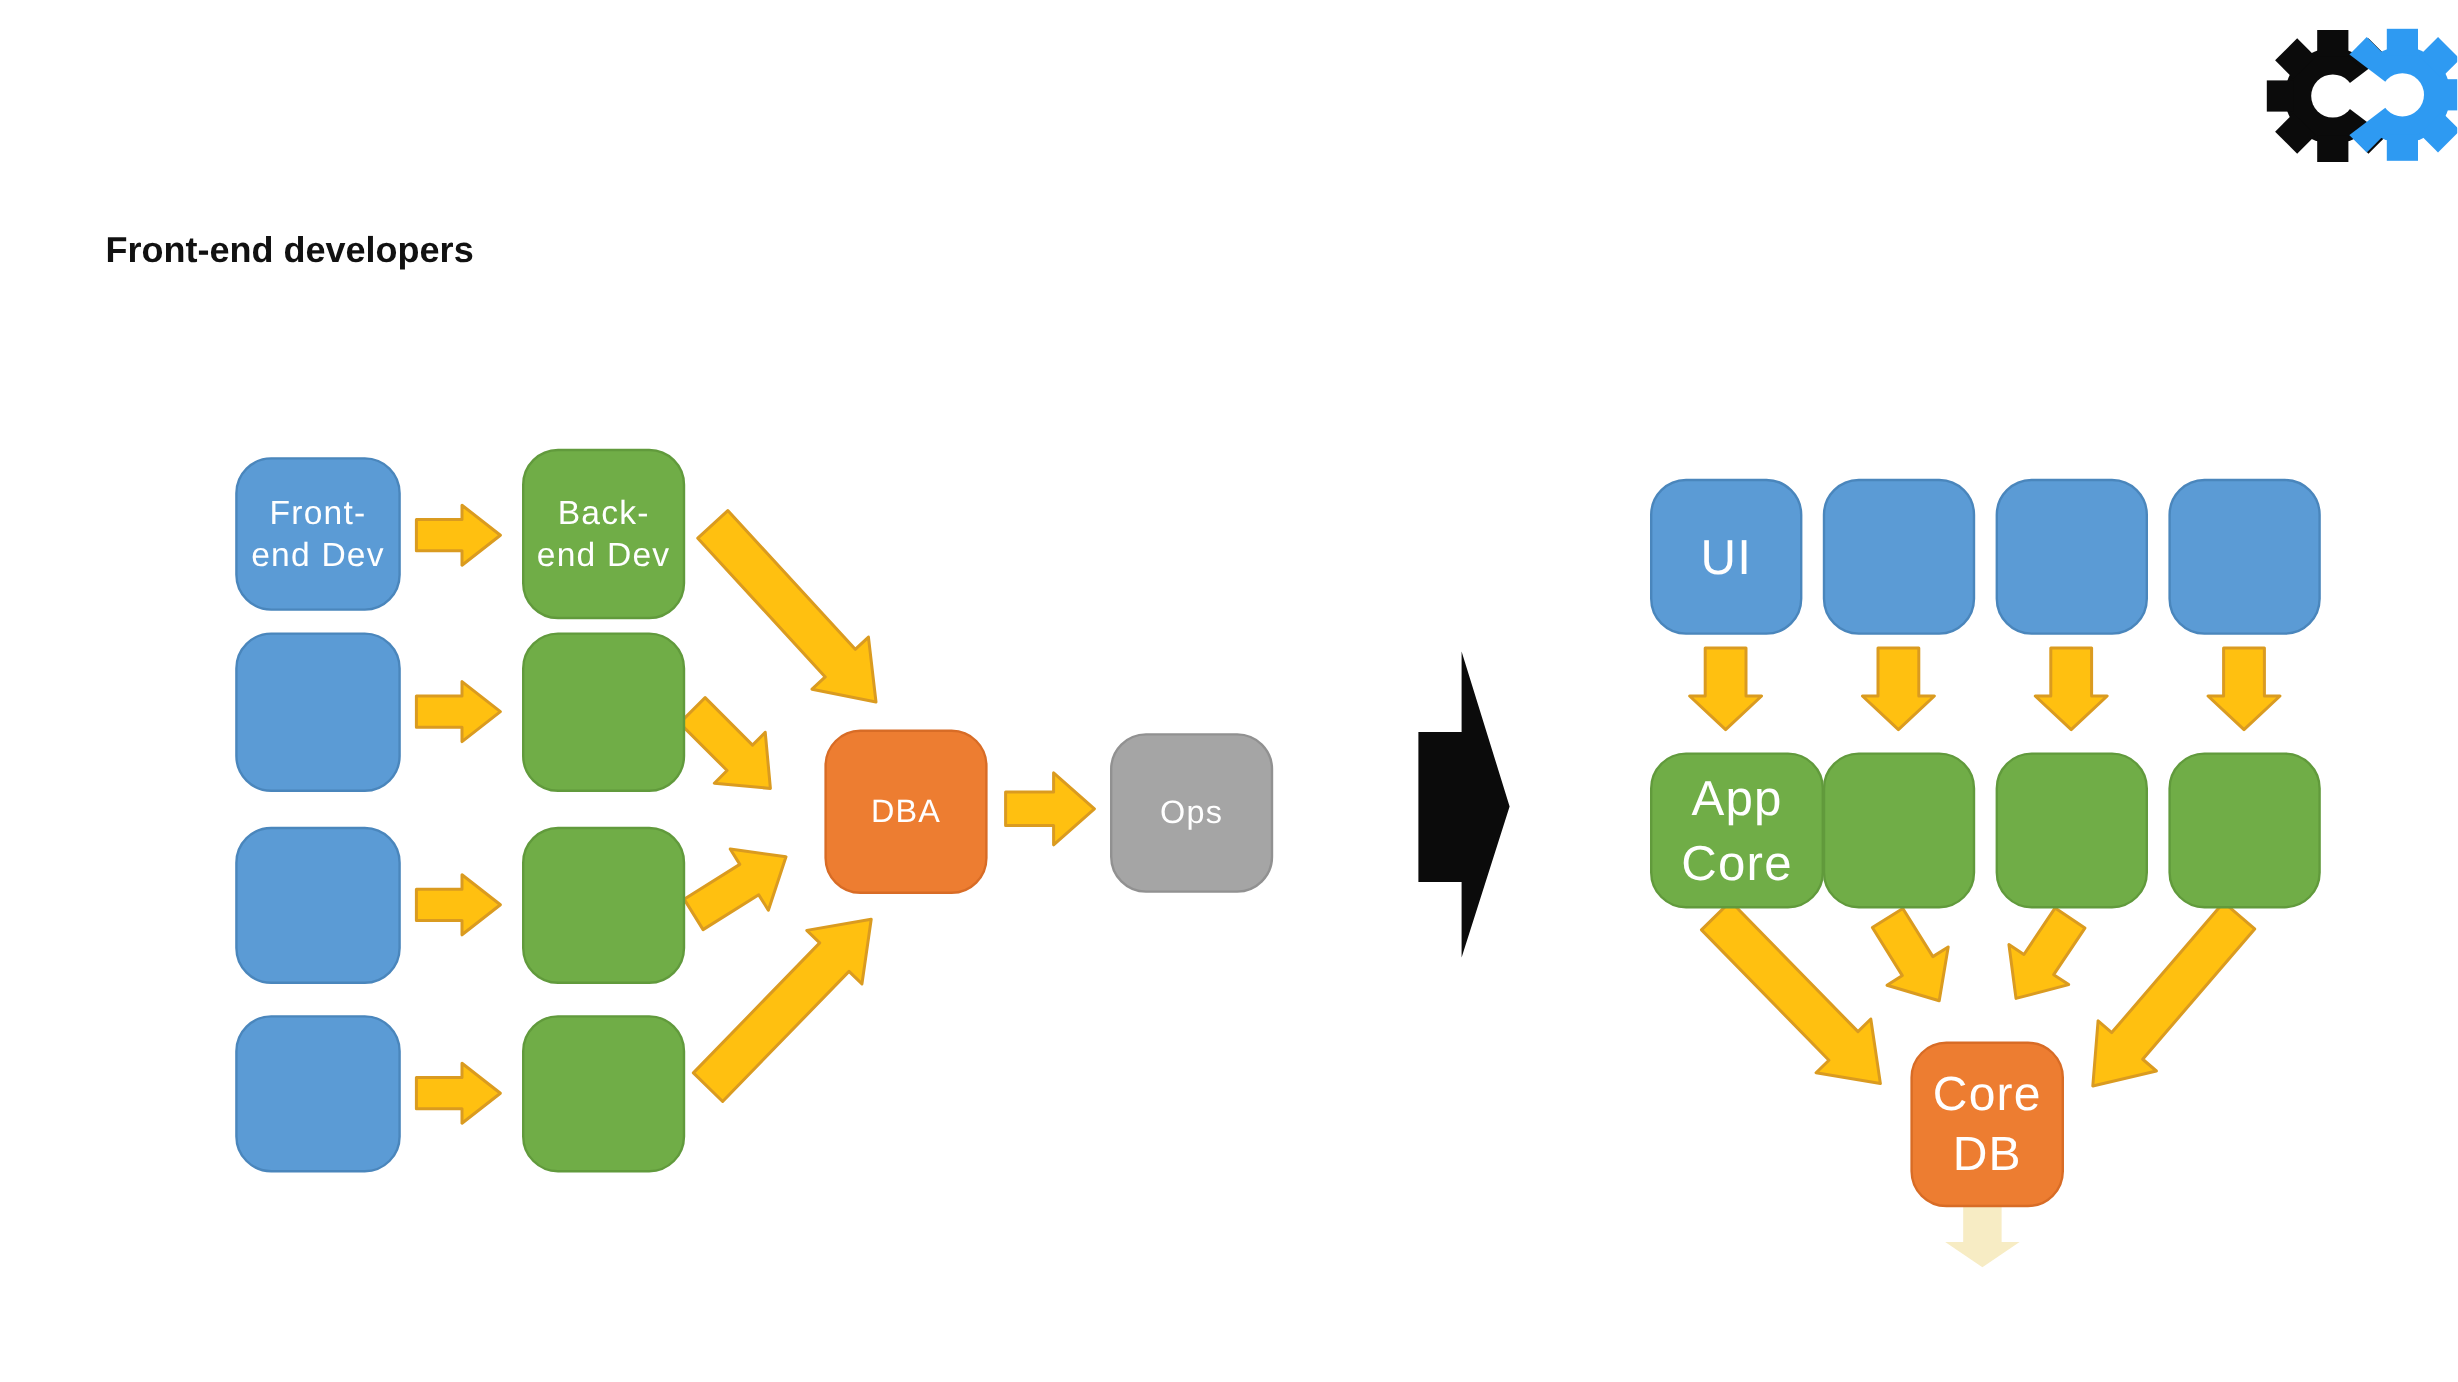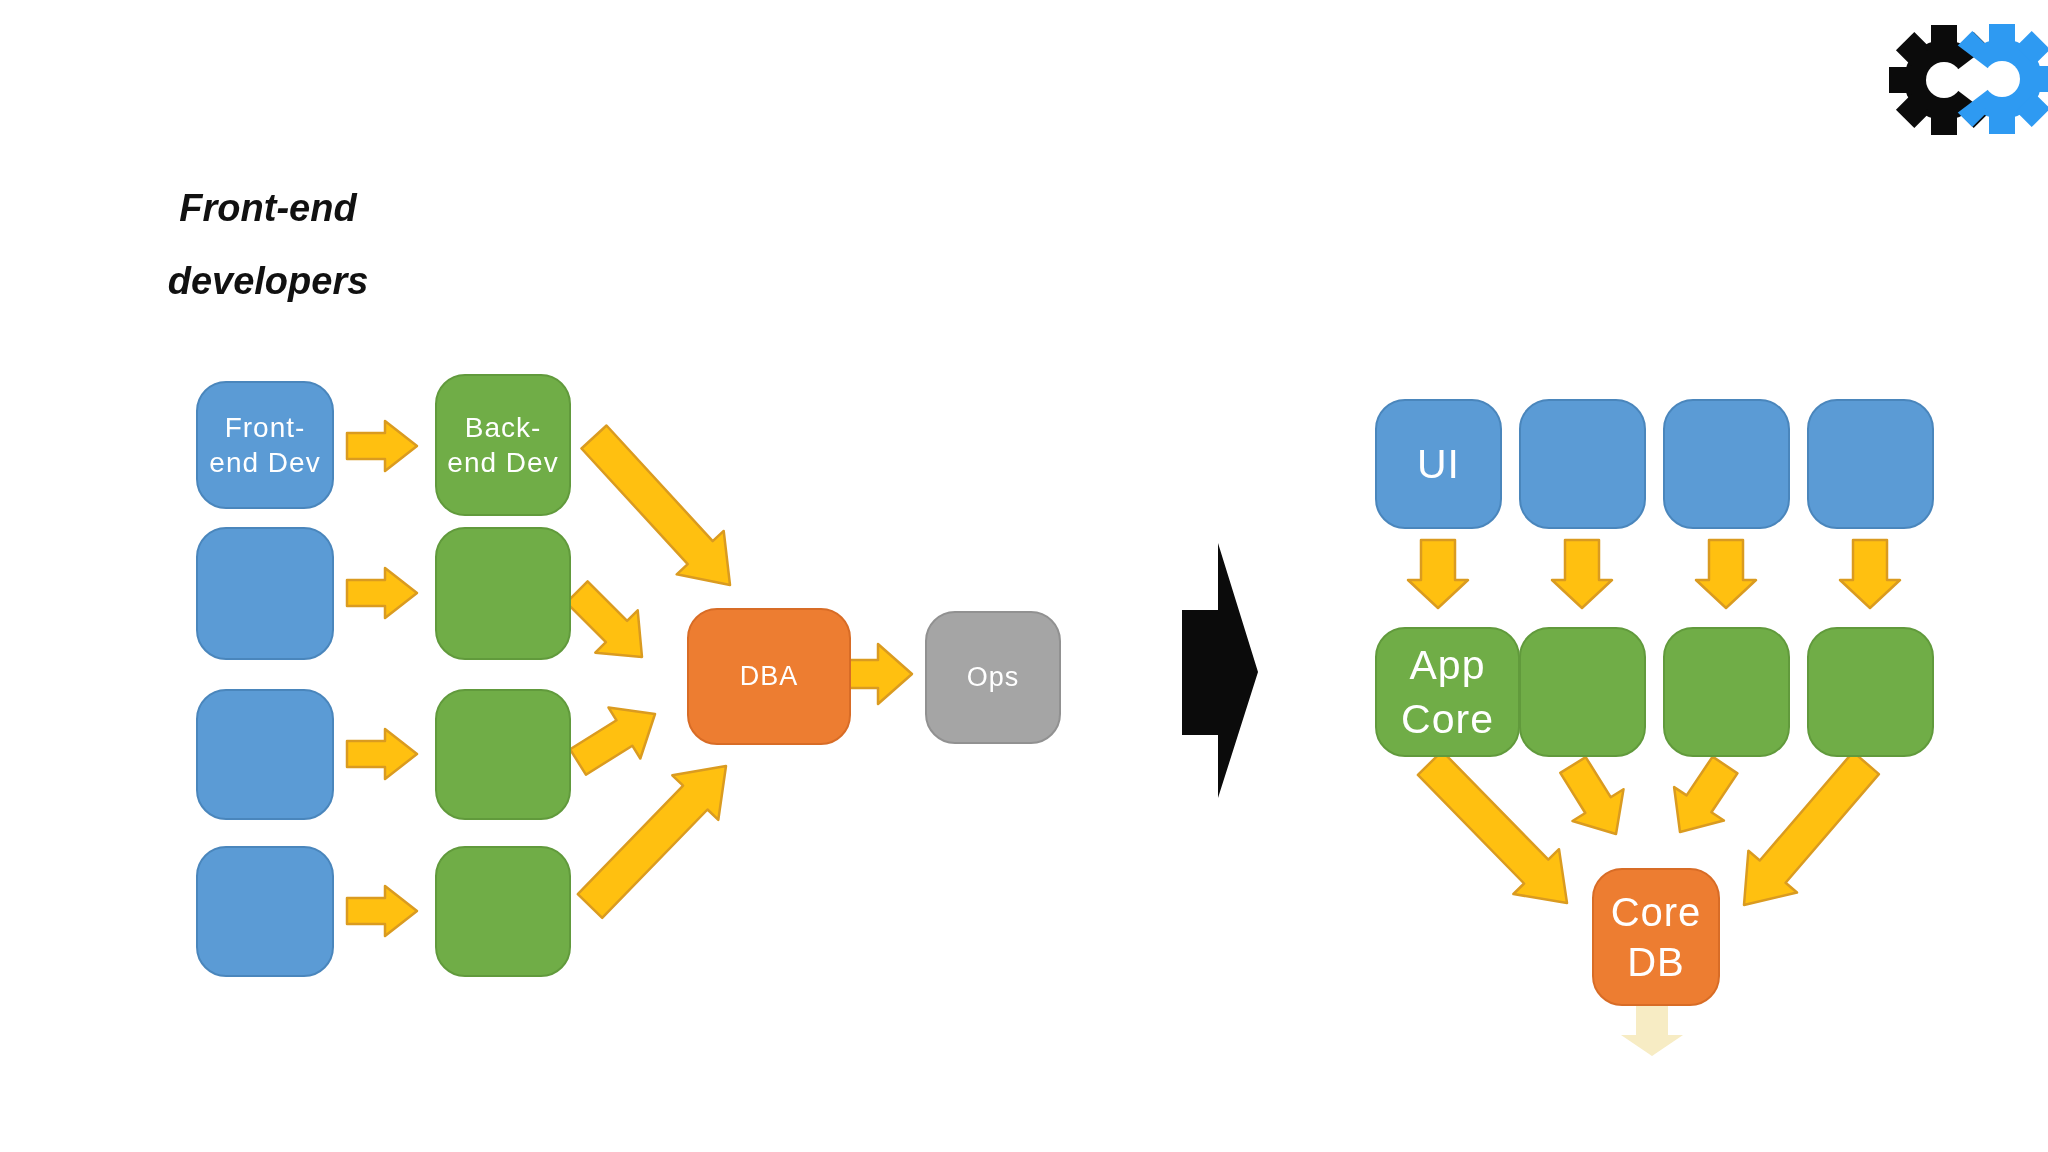--- a/index.html
+++ b/index.html
@@ -7,27 +7,26 @@
     position: relative;
     width: 2048px;
     height: 1152px;
     background: var(--bg, #ffffff);
     overflow: hidden;
     font-family: "Liberation Sans", sans-serif;
   }
 
   .heading {
     position: absolute;
-    text-align: center;
-    font-size: 38px;
+    text-align: left;
+    font-size: 30px;
     font-weight: bold;
     line-height: 73px;
     color: var(--text-dark, #111);
     letter-spacing: 0px;
-    font-style: italic;
   }
   #heading-left  { left: 88px;  top: 172px; width: 360px; }
   #heading-right { left: 398px; top: 172px; width: 345px; }
 
   .box {
     position: absolute;
     border-radius: 30px;
     display: flex;
     flex-direction: column;
     align-items: center;
@@ -171,21 +170,21 @@
   <div class="box box-blue" style="left:196px; top:846px; width:138px; height:131px;"></div>
 
   <div class="box box-green lbl-sm" style="left:435px; top:374px; width:136px; height:142px;">
     <span>Back-</span>
     <span>end Dev</span>
   </div>
   <div class="box box-green" style="left:435px; top:527px; width:136px; height:133px;"></div>
   <div class="box box-green" style="left:435px; top:689px; width:136px; height:131px;"></div>
   <div class="box box-green" style="left:435px; top:846px; width:136px; height:131px;"></div>
 
-  <div class="box box-orange lbl-md" style="left:687px; top:608px; width:164px; height:137px;">
+  <div class="box box-orange lbl-md" style="left:687px; top:608px; width:136px; height:137px;">
     <span>DBA</span>
   </div>
   <div class="box box-gray lbl-md" style="left:925px; top:611px; width:136px; height:133px;">
     <span>Ops</span>
   </div>
 
   <div class="box box-blue lbl-lg" style="left:1375px; top:399px; width:127px; height:130px;">
     <span>UI</span>
   </div>
   <div class="box box-blue" style="left:1519px; top:399px; width:127px; height:130px;"></div>

